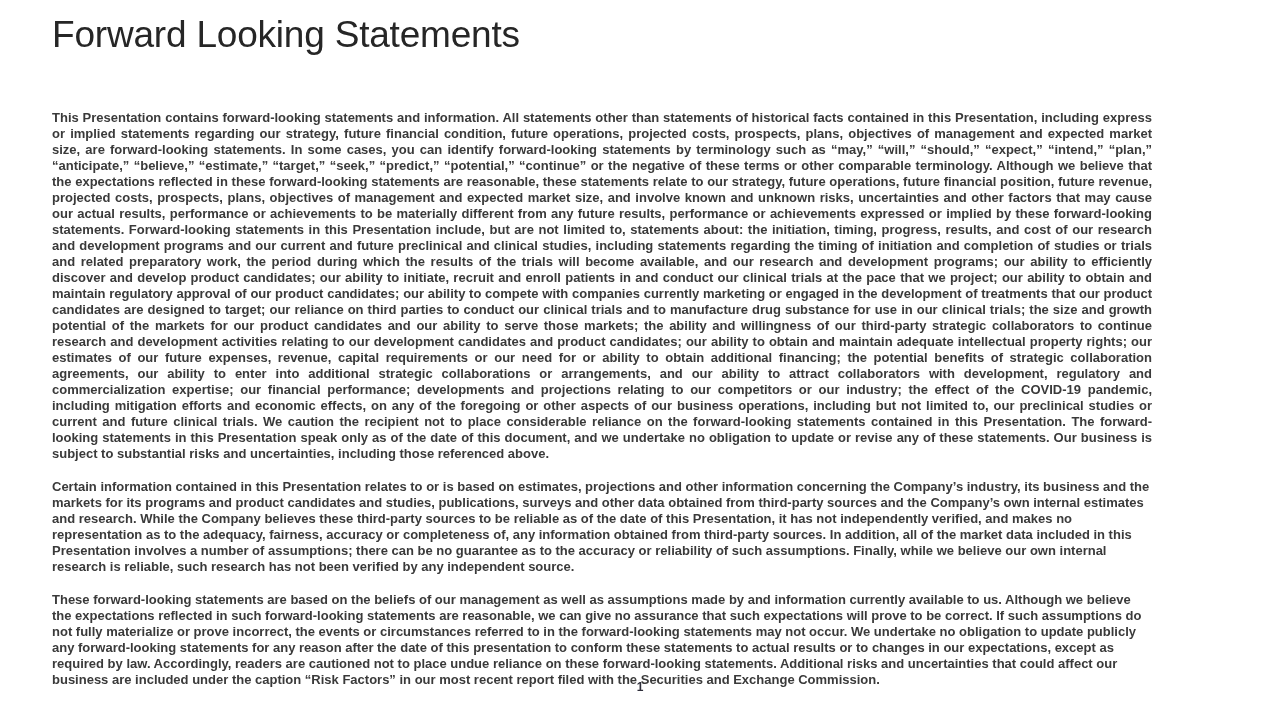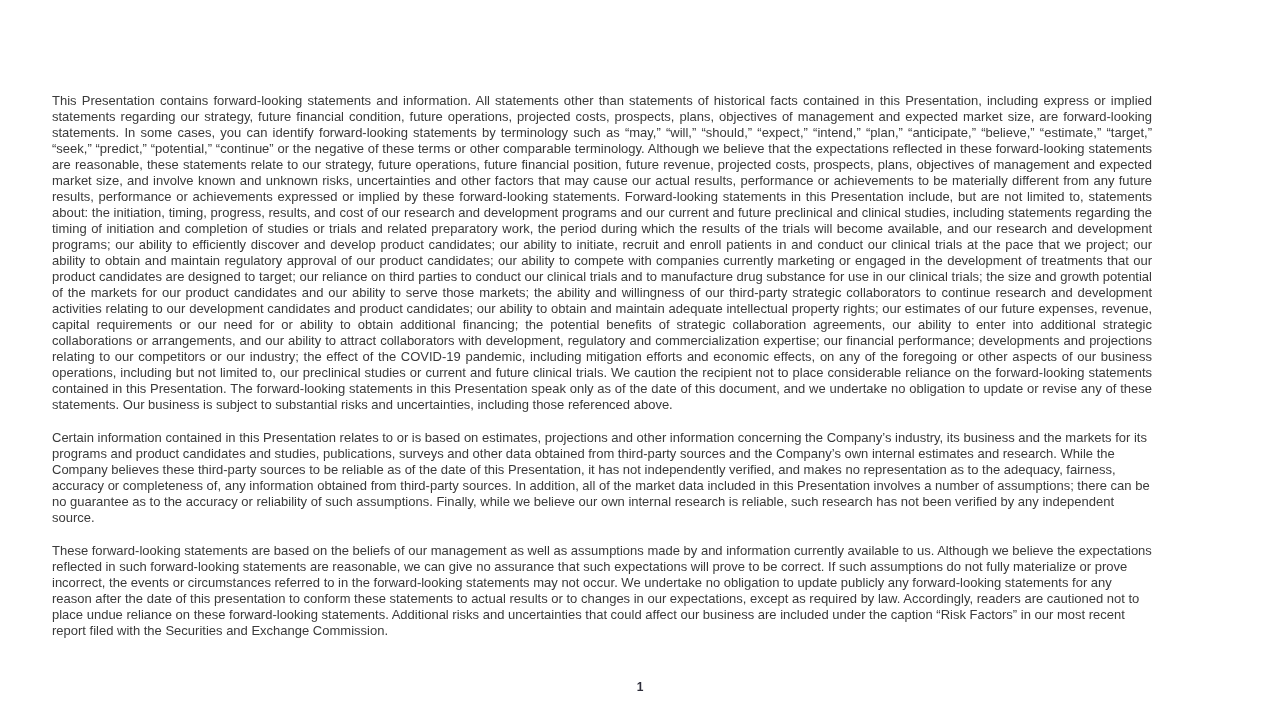--- a/index.html
+++ b/index.html
@@ -26,38 +26,39 @@
   }
   .body-text {
     position: absolute;
     left: 52px;
     top: 93px;
     width: 1100px;
     font-size: 13px;
     line-height: 16px;
     color: #3a3a3a;
   }
-  .body-text p { margin: 0 0 17px 0; text-align: left; }
+  .body-text p { margin: 17px 0 17px 0; text-align: left; font-weight: bold; }
   .body-text p.justified { text-align: justify; }
   .page-number {
     position: absolute;
     left: 0;
     right: 0;
     bottom: 26px;
     text-align: center;
     font-size: 12px;
     font-weight: bold;
     color: #2e2e3a;
   }
 </style>
 </head>
 <body>
 
 <div class="slide">
 
+  <h1 class="slide-title"><span>Forward Looking Statements</span></h1>
 
   <div class="body-text">
     <p class="justified">This Presentation contains forward-looking statements and information. All statements other than statements of historical facts contained in this Presentation, including express or implied statements regarding our strategy, future financial condition, future operations, projected costs, prospects, plans, objectives of management and expected market size, are forward-looking statements. In some cases, you can identify forward-looking statements by terminology such as “may,” “will,” “should,” “expect,” “intend,” “plan,” “anticipate,” “believe,” “estimate,” “target,” “seek,” “predict,” “potential,” “continue” or the negative of these terms or other comparable terminology. Although we believe that the expectations reflected in these forward-looking statements are reasonable, these statements relate to our strategy, future operations, future financial position, future revenue, projected costs, prospects, plans, objectives of management and expected market size, and involve known and unknown risks, uncertainties and other factors that may cause our actual results, performance or achievements to be materially different from any future results, performance or achievements expressed or implied by these forward-looking statements. Forward-looking statements in this Presentation include, but are not limited to, statements about: the initiation, timing, progress, results, and cost of our research and development programs and our current and future preclinical and clinical studies, including statements regarding the timing of initiation and completion of studies or trials and related preparatory work, the period during which the results of the trials will become available, and our research and development programs; our ability to efficiently discover and develop product candidates; our ability to initiate, recruit and enroll patients in and conduct our clinical trials at the pace that we project; our ability to obtain and maintain regulatory approval of our product candidates; our ability to compete with companies currently marketing or engaged in the development of treatments that our product candidates are designed to target; our reliance on third parties to conduct our clinical trials and to manufacture drug substance for use in our clinical trials; the size and growth potential of the markets for our product candidates and our ability to serve those markets; the ability and willingness of our third-party strategic collaborators to continue research and development activities relating to our development candidates and product candidates; our ability to obtain and maintain adequate intellectual property rights; our estimates of our future expenses, revenue, capital requirements or our need for or ability to obtain additional financing; the potential benefits of strategic collaboration agreements, our ability to enter into additional strategic collaborations or arrangements, and our ability to attract collaborators with development, regulatory and commercialization expertise; our financial performance; developments and projections relating to our competitors or our industry; the effect of the COVID-19 pandemic, including mitigation efforts and economic effects, on any of the foregoing or other aspects of our business operations, including but not limited to, our preclinical studies or current and future clinical trials. We caution the recipient not to place considerable reliance on the forward-looking statements contained in this Presentation. The forward-looking statements in this Presentation speak only as of the date of this document, and we undertake no obligation to update or revise any of these statements. Our business is subject to substantial risks and uncertainties, including those referenced above.</p>
     <p>Certain information contained in this Presentation relates to or is based on estimates, projections and other information concerning the Company’s industry, its business and the markets for its programs and product candidates and studies, publications, surveys and other data obtained from third-party sources and the Company’s own internal estimates and research. While the Company believes these third-party sources to be reliable as of the date of this Presentation, it has not independently verified, and makes no representation as to the adequacy, fairness, accuracy or completeness of, any information obtained from third-party sources. In addition, all of the market data included in this Presentation involves a number of assumptions; there can be no guarantee as to the accuracy or reliability of such assumptions. Finally, while we believe our own internal research is reliable, such research has not been verified by any independent source.</p>
     <p>These forward-looking statements are based on the beliefs of our management as well as assumptions made by and information currently available to us. Although we believe the expectations reflected in such forward-looking statements are reasonable, we can give no assurance that such expectations will prove to be correct. If such assumptions do not fully materialize or prove incorrect, the events or circumstances referred to in the forward-looking statements may not occur. We undertake no obligation to update publicly any forward-looking statements for any reason after the date of this presentation to conform these statements to actual results or to changes in our expectations, except as required by law. Accordingly, readers are cautioned not to place undue reliance on these forward-looking statements. Additional risks and uncertainties that could affect our business are included under the caption “Risk Factors” in our most recent report filed with the Securities and Exchange Commission.</p>
   </div>
 
   <div class="page-number">1</div>
 
 </div>

